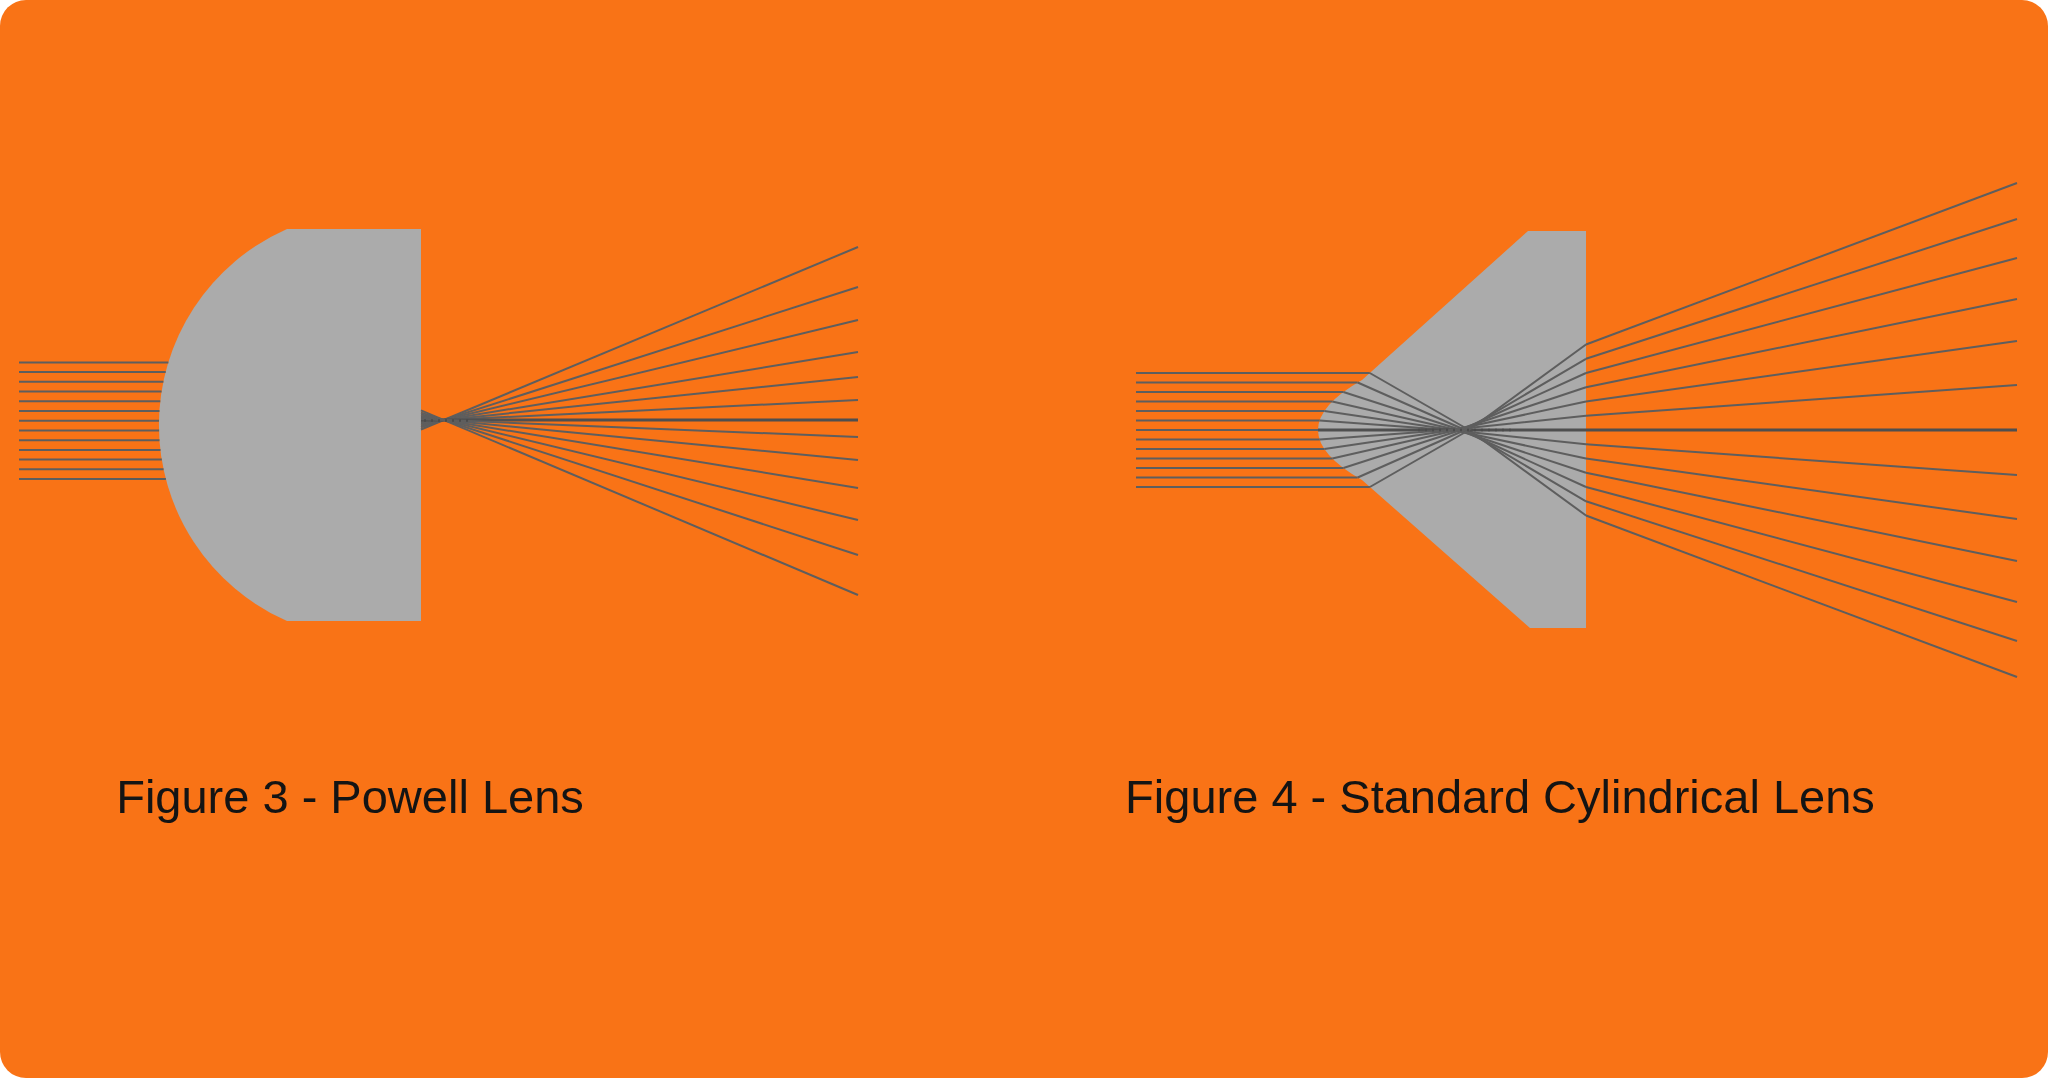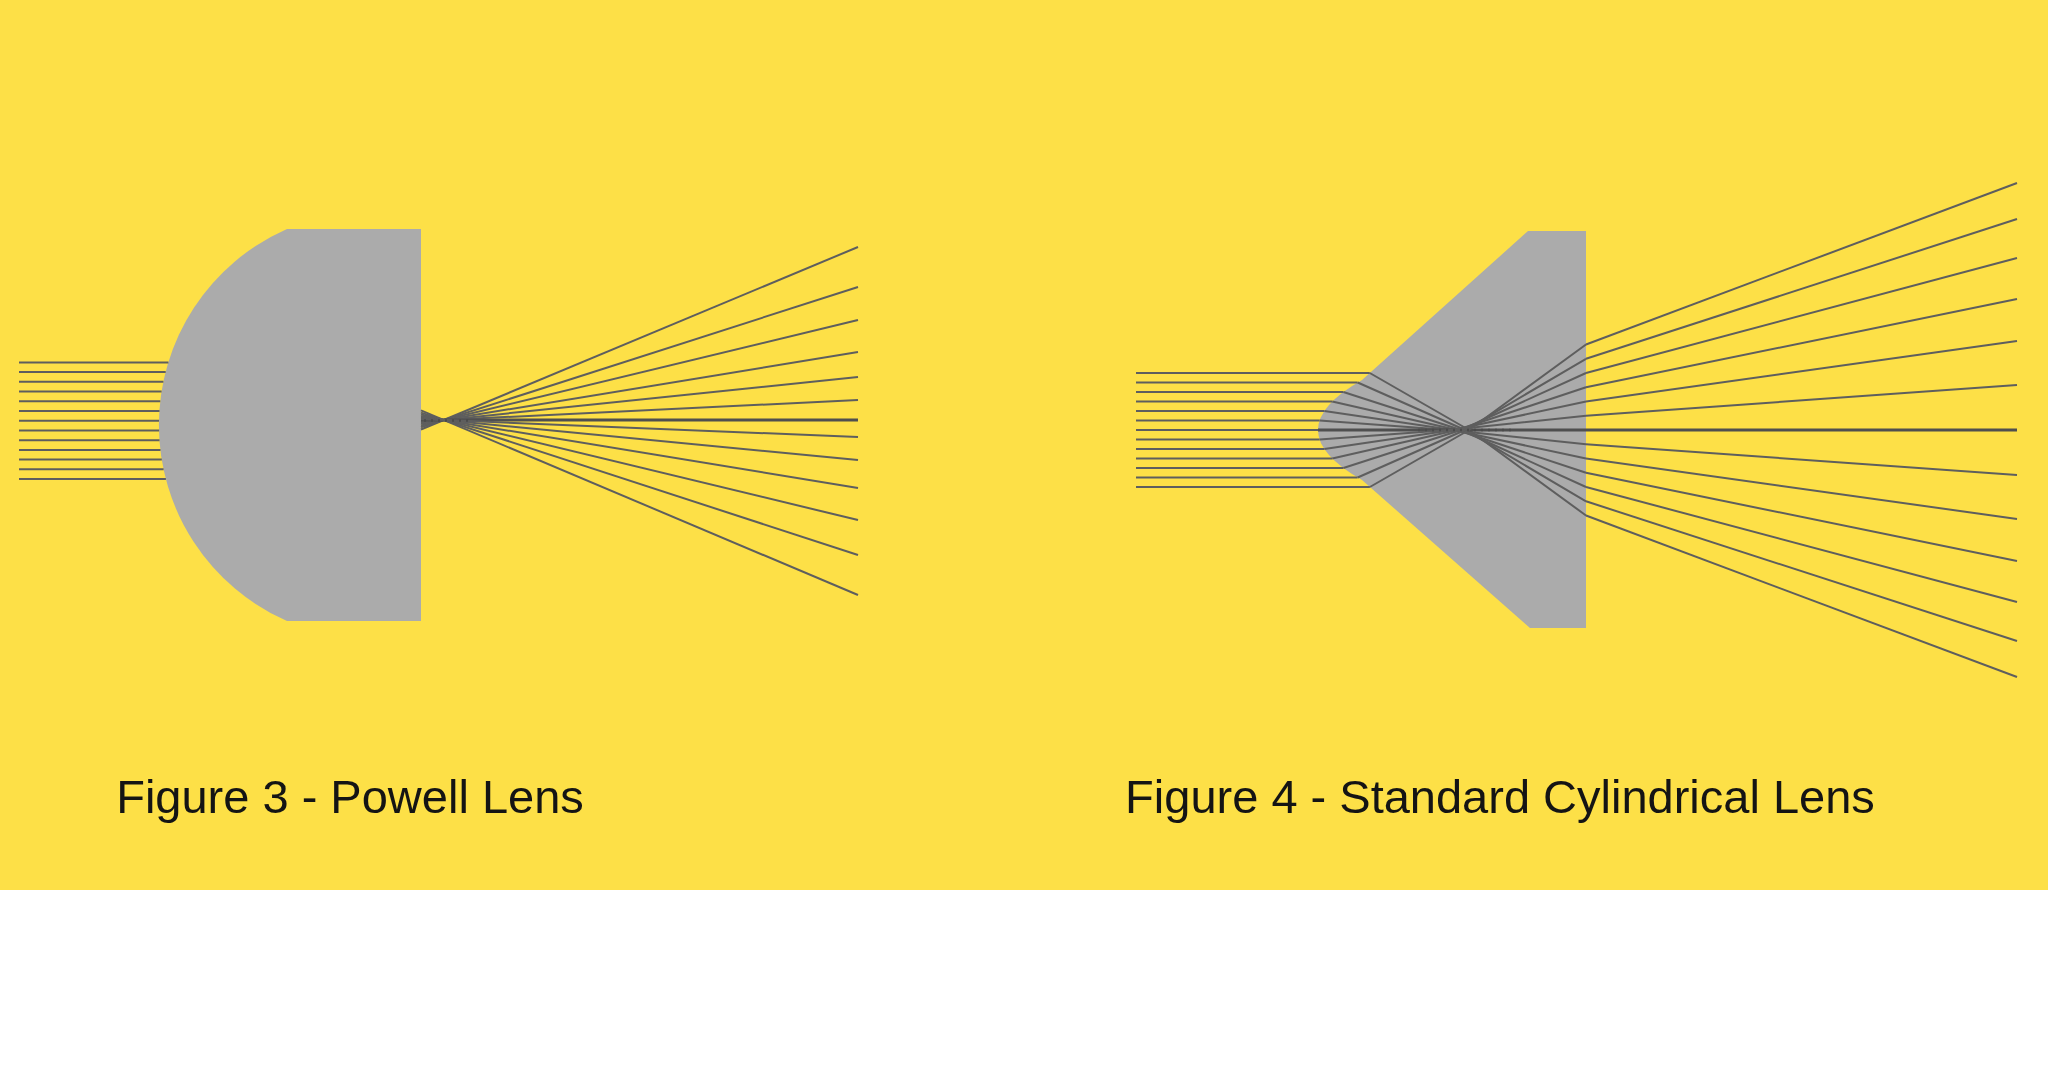--- a/index.html
+++ b/index.html
@@ -1,17 +1,17 @@
 <!DOCTYPE html>
 <html><head>
 <meta charset="utf-8">
 <style>
   html,body{margin:0;padding:0;background:#ffffff;}
-  .stage{position:relative;width:2048px;height:890px;background:#fde047;overflow:hidden;
-         font-family:"Liberation Sans", sans-serif;}
+  .stage{position:relative;width:2048px;height:1078px;background:#f97316;overflow:hidden;
+         font-family:"Liberation Sans", sans-serif;border-radius:26px;}
   svg{position:absolute;left:0;top:0;}
   text.caption{font-family:"Liberation Sans", sans-serif;font-size:47px;text-anchor:middle;}
 </style>
 </head>
 <body>
 
 <div class="stage">
   <svg width="2048" height="1078" viewBox="0 0 2048 1078">
 
     <g>

